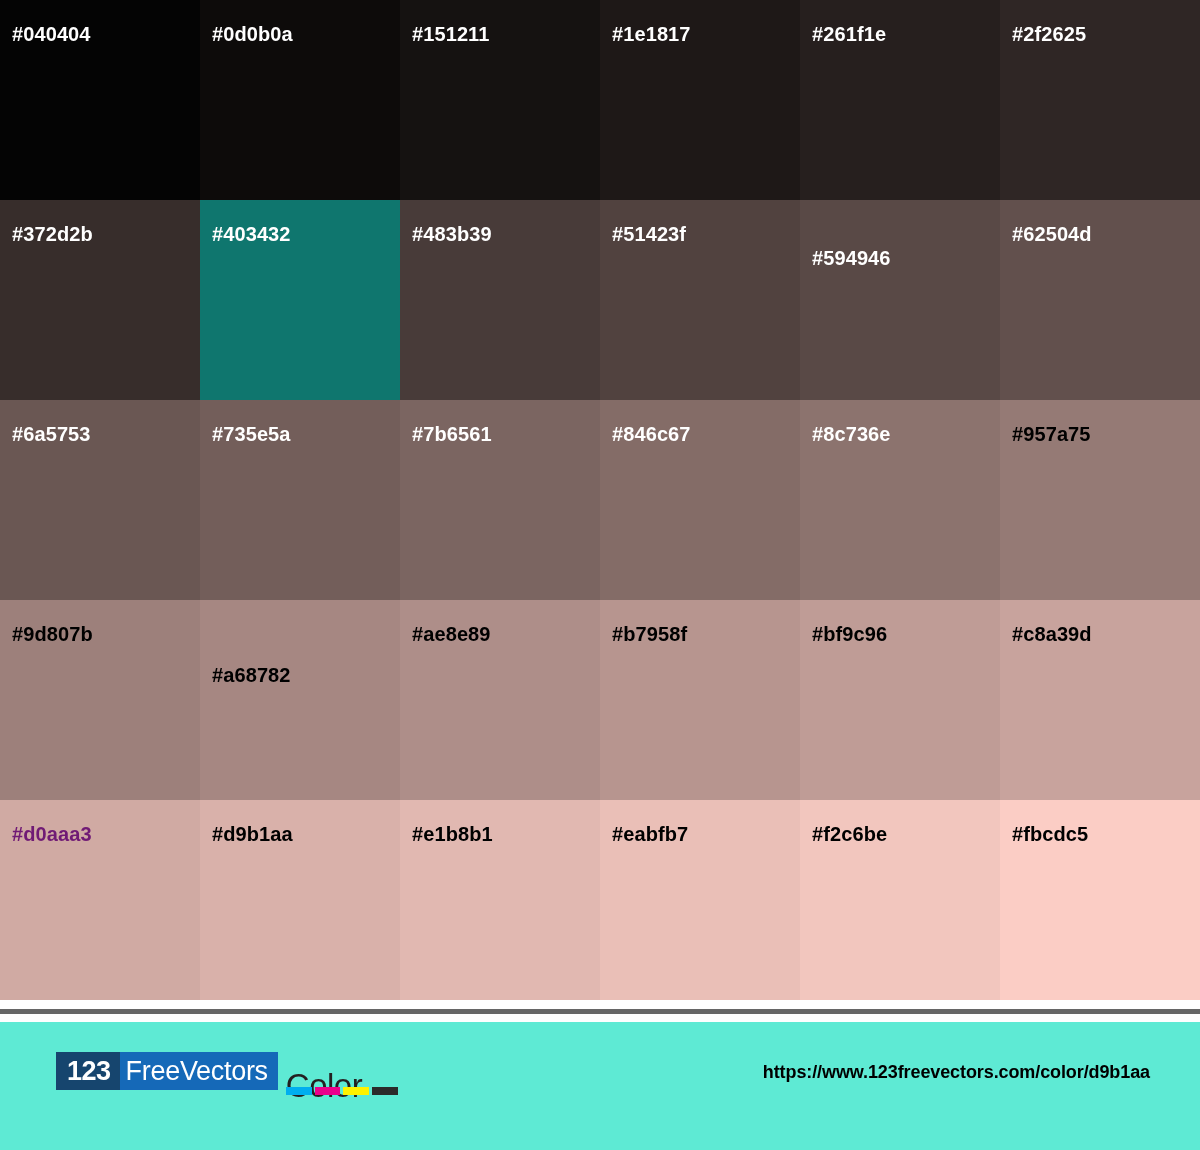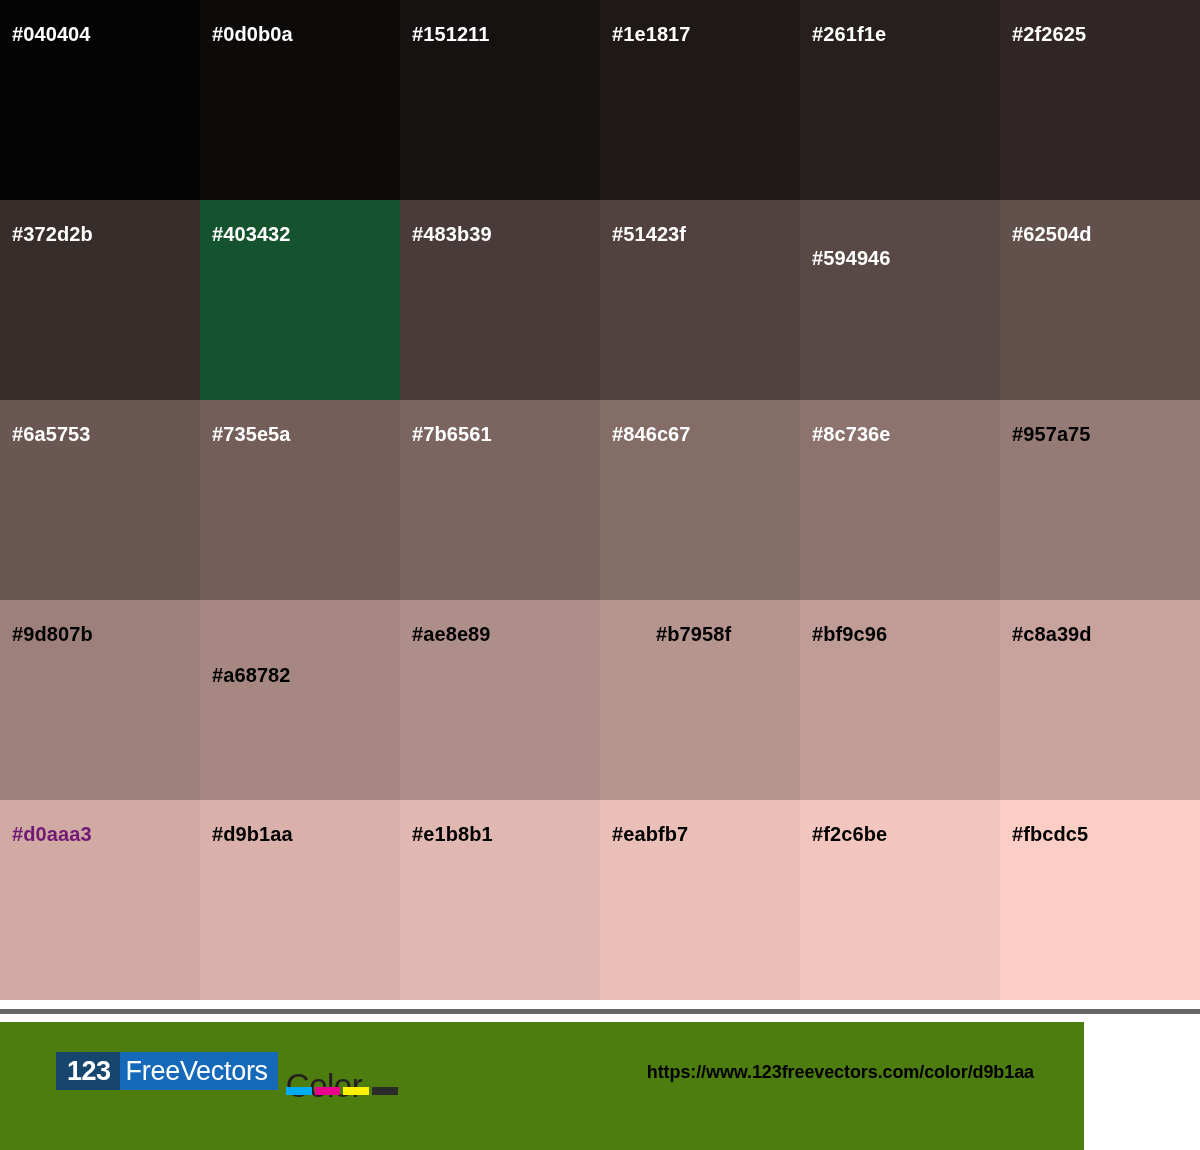--- a/index.html
+++ b/index.html
@@ -53,23 +53,23 @@
     position: absolute;
     left: 0;
     top: 9px;
     width: 1200px;
     height: 5px;
     background: #666666;
   }
 
   
   #footer {
-    width: 1084px;
+    width: 1200px;
     height: 128px;
-    background: #4d7c0f;
+    background: #5eead4;
     position: relative;
   }
 
   
   #brand-logo {
     position: absolute;
     left: 56px;
     top: 30px;
     display: flex;
     align-items: flex-start;
@@ -155,21 +155,21 @@
     </div>
     <div class="swatch light-text" style="background: rgb(38, 31, 30);">
       <span class="swatch-label" style="color: rgb(255, 255, 255);">#261f1e</span>
     </div>
     <div class="swatch light-text" style="background: rgb(47, 38, 37);">
       <span class="swatch-label" style="color: rgb(255, 255, 255);">#2f2625</span>
     </div>
     <div class="swatch light-text" style="background: rgb(55, 45, 43);">
       <span class="swatch-label" style="color: rgb(255, 255, 255);">#372d2b</span>
     </div>
-    <div class="swatch light-text" style="background: #14532d;">
+    <div class="swatch light-text" style="background: #0f766e;">
       <span class="swatch-label" style="color: rgb(255, 255, 255);">#403432</span>
     </div>
     <div class="swatch light-text" style="background: rgb(72, 59, 57);">
       <span class="swatch-label" style="color: rgb(255, 255, 255);">#483b39</span>
     </div>
     <div class="swatch light-text" style="background: rgb(81, 66, 63);">
       <span class="swatch-label" style="color: rgb(255, 255, 255);">#51423f</span>
     </div>
     <div class="swatch light-text" style="background: rgb(89, 73, 70);">
       <span class="swatch-label" style="color: rgb(255, 255, 255); margin-top: 24px;">#594946</span>
@@ -198,21 +198,21 @@
     <div class="swatch dark-text" style="background: rgb(157, 128, 123);">
       <span class="swatch-label" style="color: rgb(0, 0, 0);">#9d807b</span>
     </div>
     <div class="swatch dark-text" style="background: rgb(166, 135, 130);">
       <span class="swatch-label" style="color: rgb(0, 0, 0); margin-top: 41px;">#a68782</span>
     </div>
     <div class="swatch dark-text" style="background: rgb(174, 142, 137);">
       <span class="swatch-label" style="color: rgb(0, 0, 0);">#ae8e89</span>
     </div>
     <div class="swatch dark-text" style="background: rgb(183, 149, 143);">
-      <span class="swatch-label" style="color: rgb(0, 0, 0); margin-left: 44px;">#b7958f</span>
+      <span class="swatch-label" style="color: rgb(0, 0, 0);">#b7958f</span>
     </div>
     <div class="swatch dark-text" style="background: rgb(191, 156, 150);">
       <span class="swatch-label" style="color: rgb(0, 0, 0);">#bf9c96</span>
     </div>
     <div class="swatch dark-text" style="background: rgb(200, 163, 157);">
       <span class="swatch-label" style="color: rgb(0, 0, 0);">#c8a39d</span>
     </div>
     <div class="swatch dark-text" style="background: rgb(208, 170, 163);">
       <span class="swatch-label" style="color: #701a75;">#d0aaa3</span>
     </div>

